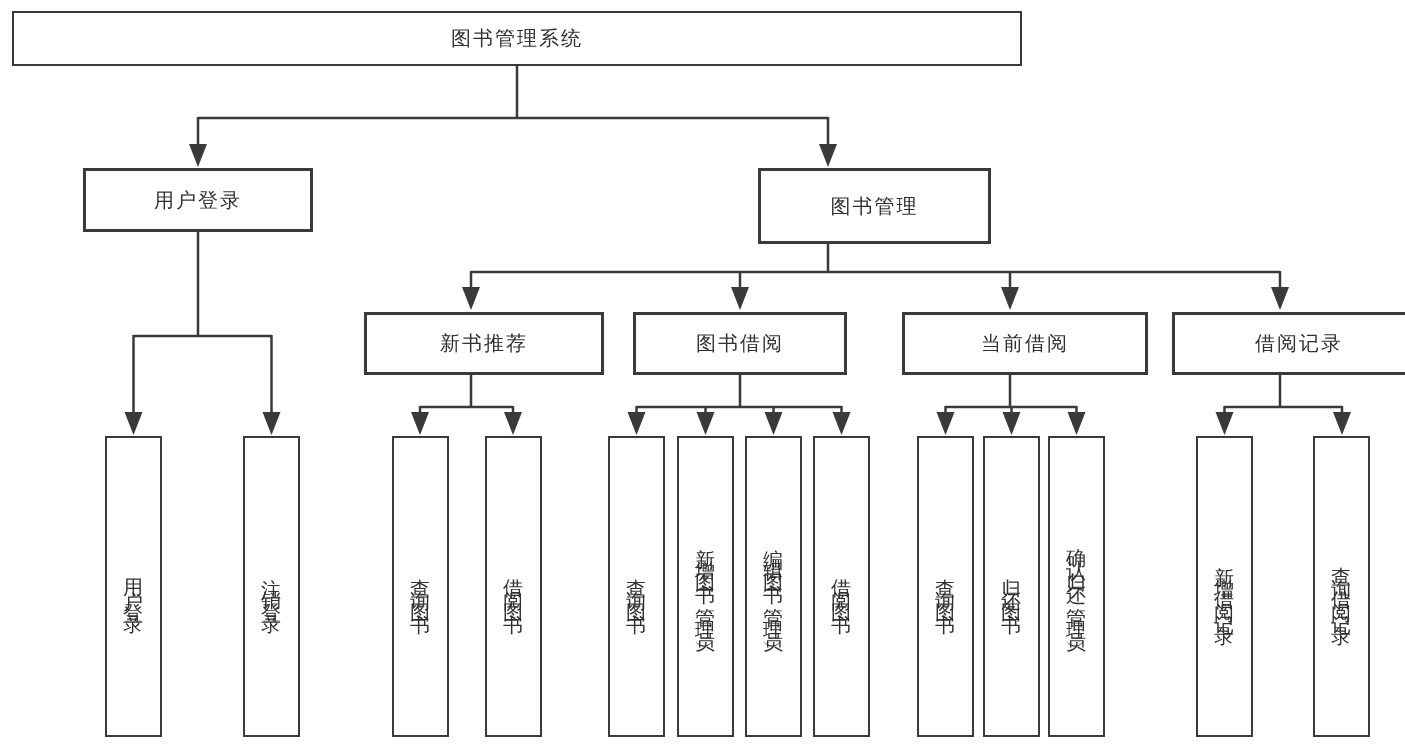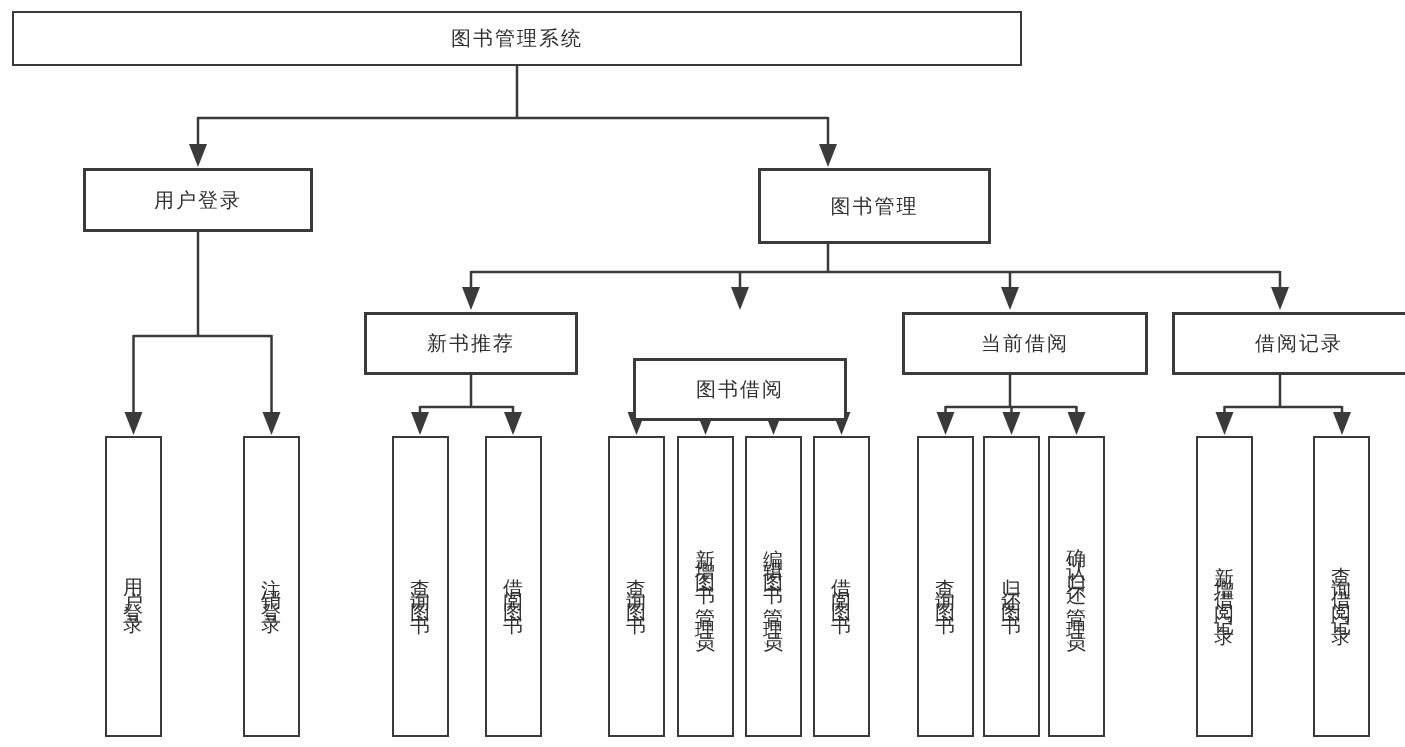--- a/index.html
+++ b/index.html
@@ -34,22 +34,22 @@
   .vtext{
     writing-mode:vertical-rl;
     font-size:20px;color:var(--text);
     letter-spacing:12px;line-height:1;
     white-space:nowrap;
   }
   
   .n-root {left:12px; top:11px; width:1010px;height:55px;}
   .n-login{left:83px; top:168px;width:230px; height:64px;}
   .n-mgmt {left:711px;top:168px;width:233px; height:76px;margin-left:47px;}
-  .n-g0{left:364px; top:312px;width:214px;height:63px;}
-  .n-g1{left:633px; top:312px;width:214px;height:63px;margin-top:46px;}
+  .n-g0{left:364px; top:312px;width:240px;height:63px;}
+  .n-g1{left:633px; top:312px;width:214px;height:63px;}
   .n-g2{left:902px; top:312px;width:246px;height:63px;}
   .n-g3{left:1172px;top:312px;width:254px;height:63px;}
   .n-l0{left:105px;}  .n-l1{left:243px;}
   .n-l2{left:392px;}  .n-l3{left:485px;}
   .n-l4{left:608px;}  .n-l5{left:677px;}  .n-l6{left:745px;}  .n-l7{left:813px;}
   .n-l8{left:917px;}  .n-l9{left:983px;}  .n-l10{left:1048px;}
   .n-l11{left:1196px;}.n-l12{left:1313px;}
   .watermark{
     position:absolute;right:16px;bottom:5px;z-index:5;
     font-size:17px;color:var(--watermark);letter-spacing:1px;

